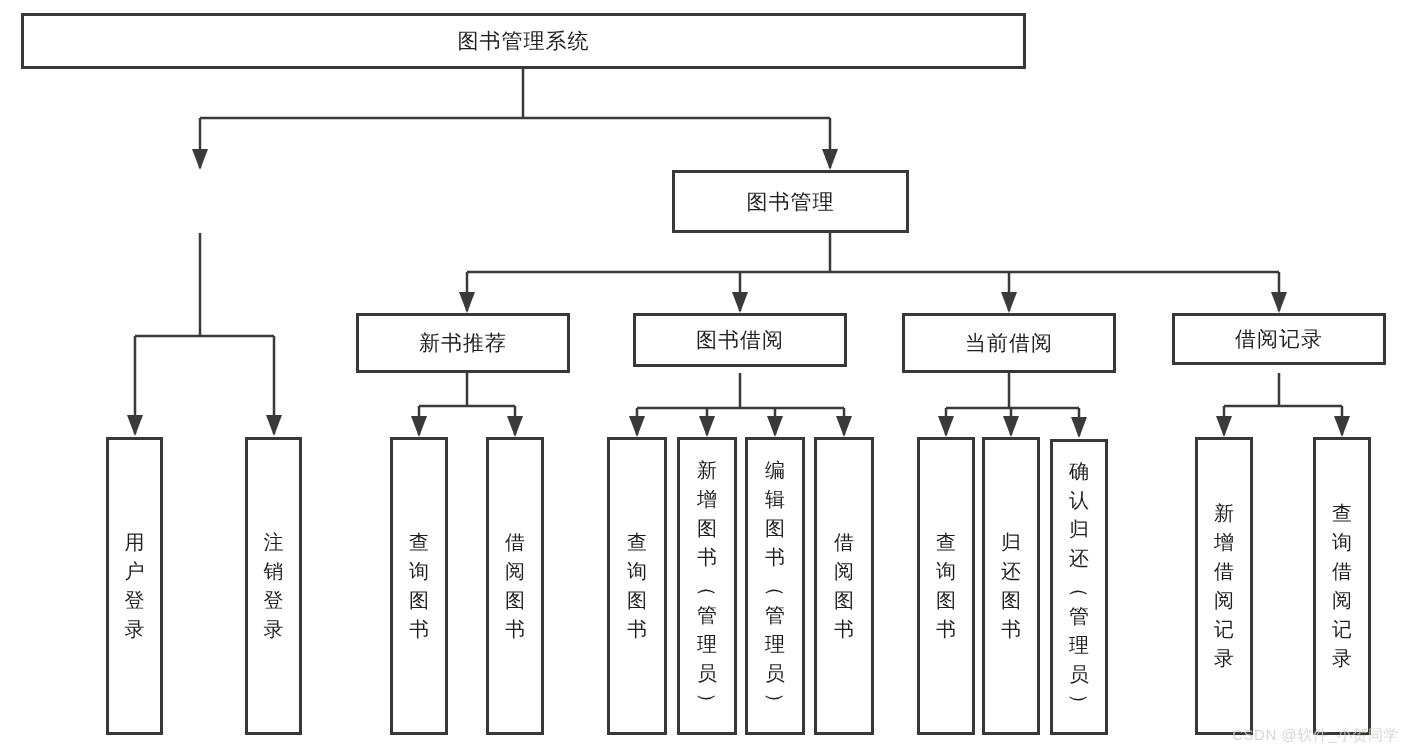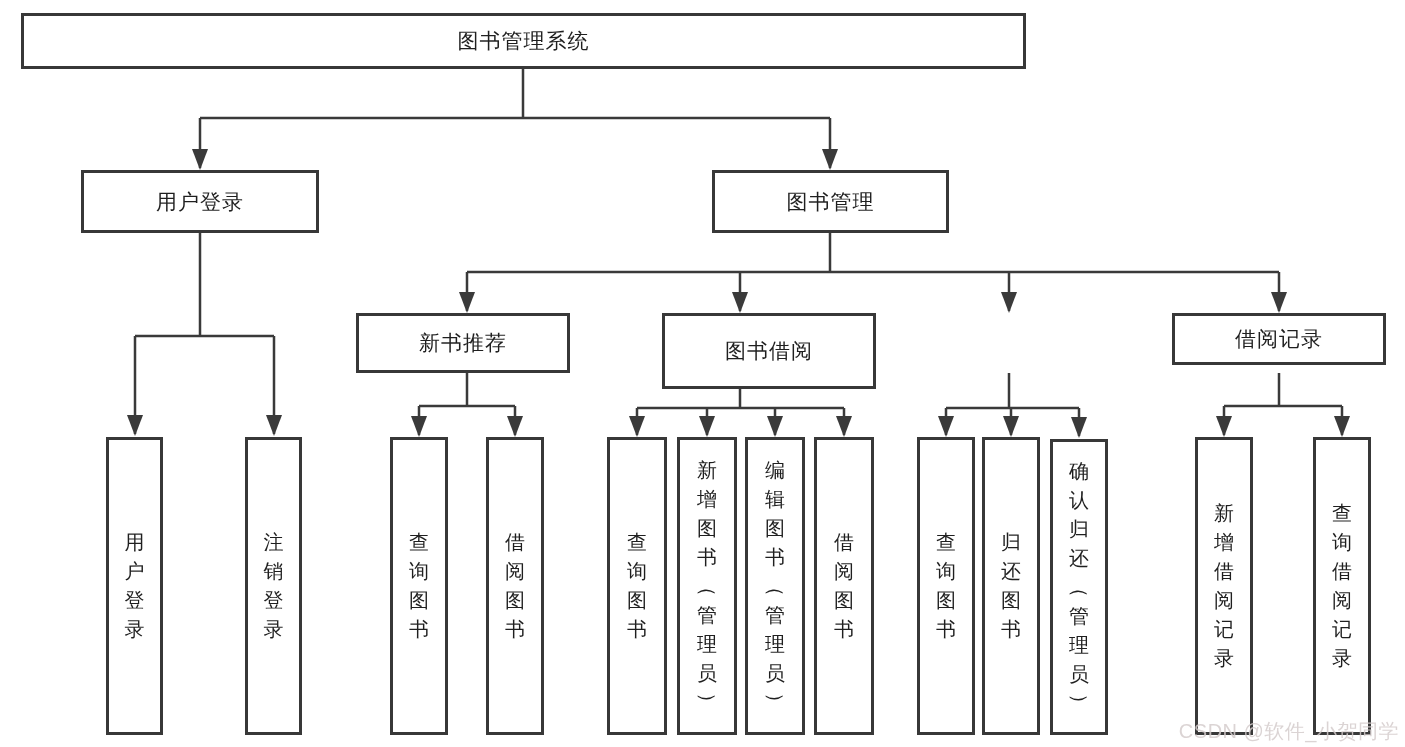--- a/index.html
+++ b/index.html
@@ -58,21 +58,21 @@
     line-height: 29px;
     font-size: 20px;
     color: #1f1f1f;
     text-align: center;
   }
   .vlabel span.rot { transform: rotate(90deg); }
   #watermark {
     position: absolute;
     right: 6px;
     bottom: 2px;
-    font-size: 20px;
+    font-size: 15px;
     color: rgba(213, 204, 204, 0.85);
     z-index: 5;
     white-space: nowrap;
     letter-spacing: 0.5px;
   }
 </style>
 </head>
 <body>
 
 <div id="stage">
@@ -114,32 +114,32 @@
       <polygon points="1071,417 1087,417 1079,438"></polygon>
       <polygon points="1216,416 1232,416 1224,437"></polygon>
       <polygon points="1334,416 1350,416 1342,437"></polygon>
     </g>
   </svg>
 
   <div class="hnode" style="left:21px; top:13px; width:1005px; height:56px">
     <span class="hlabel">图书管理系统</span>
   </div>
 
-  <div class="hnode" style="left:81px; top:170px; width:238px; height:63px">
-    <span class="hlabel">用户登录</span>
-  </div>
-  <div class="hnode" style="left:712px; top:170px; width:237px; height:63px">
+  <div class="hnode" style="left:672px; top:170px; width:237px; height:63px">
     <span class="hlabel">图书管理</span>
   </div>
 
   <div class="hnode" style="left:356px; top:313px; width:214px; height:60px">
     <span class="hlabel">新书推荐</span>
   </div>
-  <div class="hnode" style="left:662px; top:313px; width:214px; height:76px">
+  <div class="hnode" style="left:633px; top:313px; width:214px; height:54px">
     <span class="hlabel">图书借阅</span>
+  </div>
+  <div class="hnode" style="left:902px; top:313px; width:214px; height:60px">
+    <span class="hlabel">当前借阅</span>
   </div>
   <div class="hnode" style="left:1172px; top:313px; width:214px; height:52px">
     <span class="hlabel">借阅记录</span>
   </div>
 
   <div class="vnode" style="left:106px; width:57px">
     <div class="vlabel">
         <span>用</span>
         <span>户</span>
         <span>登</span>

